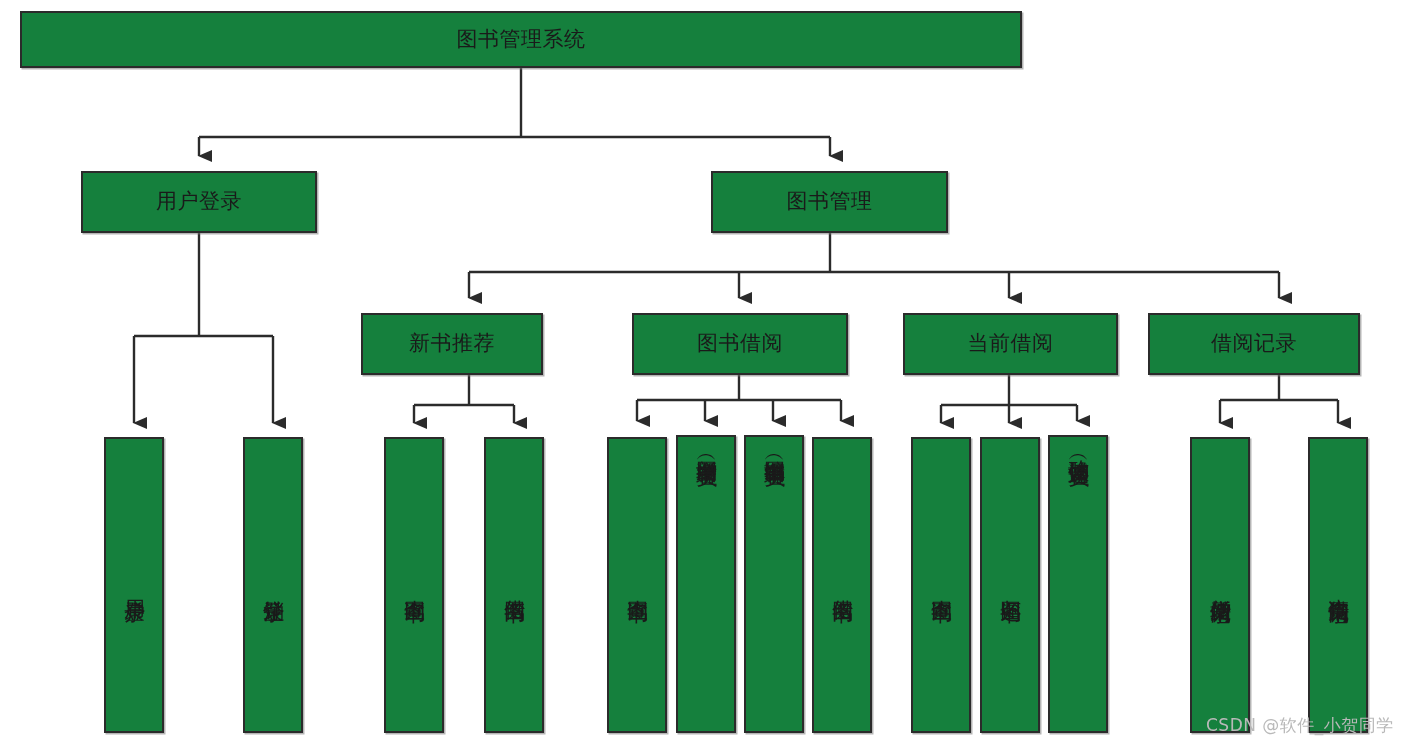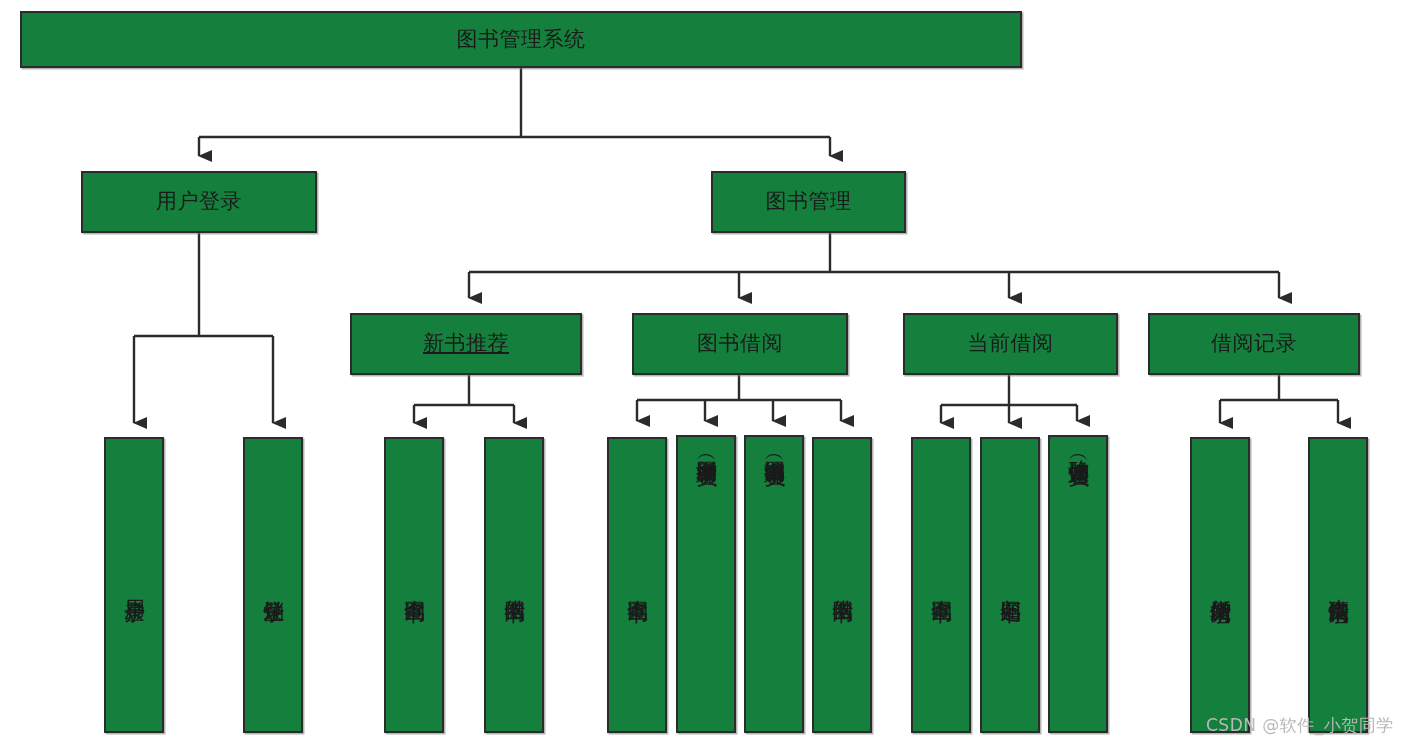--- a/index.html
+++ b/index.html
@@ -122,25 +122,25 @@
     </g>
   </svg>
 
   <div class="node" style="left:20px; top:11px; width:1002px; height:57px;">
     <span class="label-h">图书管理系统</span>
   </div>
 
   <div class="node" style="left:81px; top:171px; width:236px; height:62px;">
     <span class="label-h">用户登录</span>
   </div>
-  <div class="node" style="left:711px; top:171px; width:195px; height:62px;">
+  <div class="node" style="left:711px; top:171px; width:237px; height:62px;">
     <span class="label-h">图书管理</span>
   </div>
 
-  <div class="node" style="left:350px; top:313px; width:232px; height:62px;text-decoration:underline;">
+  <div class="node" style="left:361px; top:313px; width:182px; height:62px;">
     <span class="label-h">新书推荐</span>
   </div>
   <div class="node" style="left:632px; top:313px; width:216px; height:62px;">
     <span class="label-h">图书借阅</span>
   </div>
   <div class="node" style="left:903px; top:313px; width:215px; height:62px;">
     <span class="label-h">当前借阅</span>
   </div>
   <div class="node" style="left:1148px; top:313px; width:212px; height:62px;">
     <span class="label-h">借阅记录</span>

